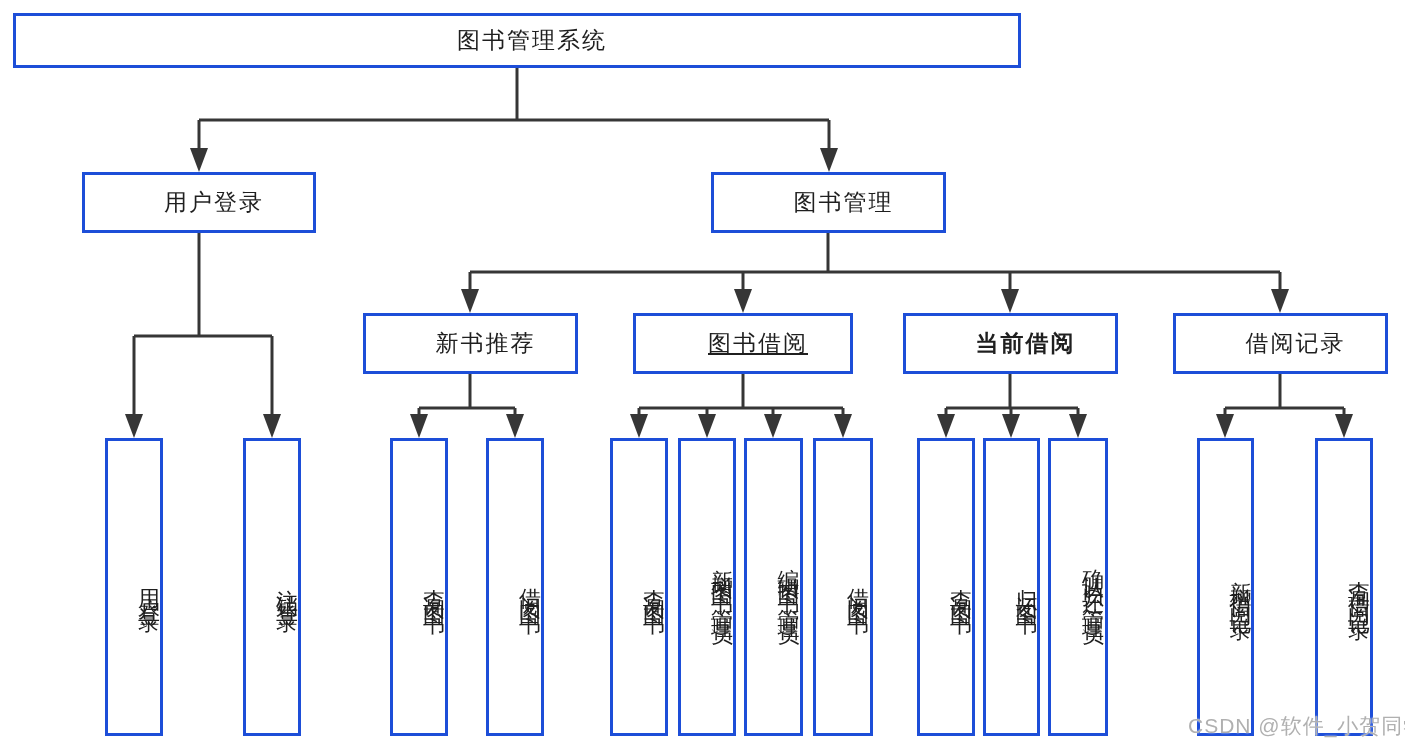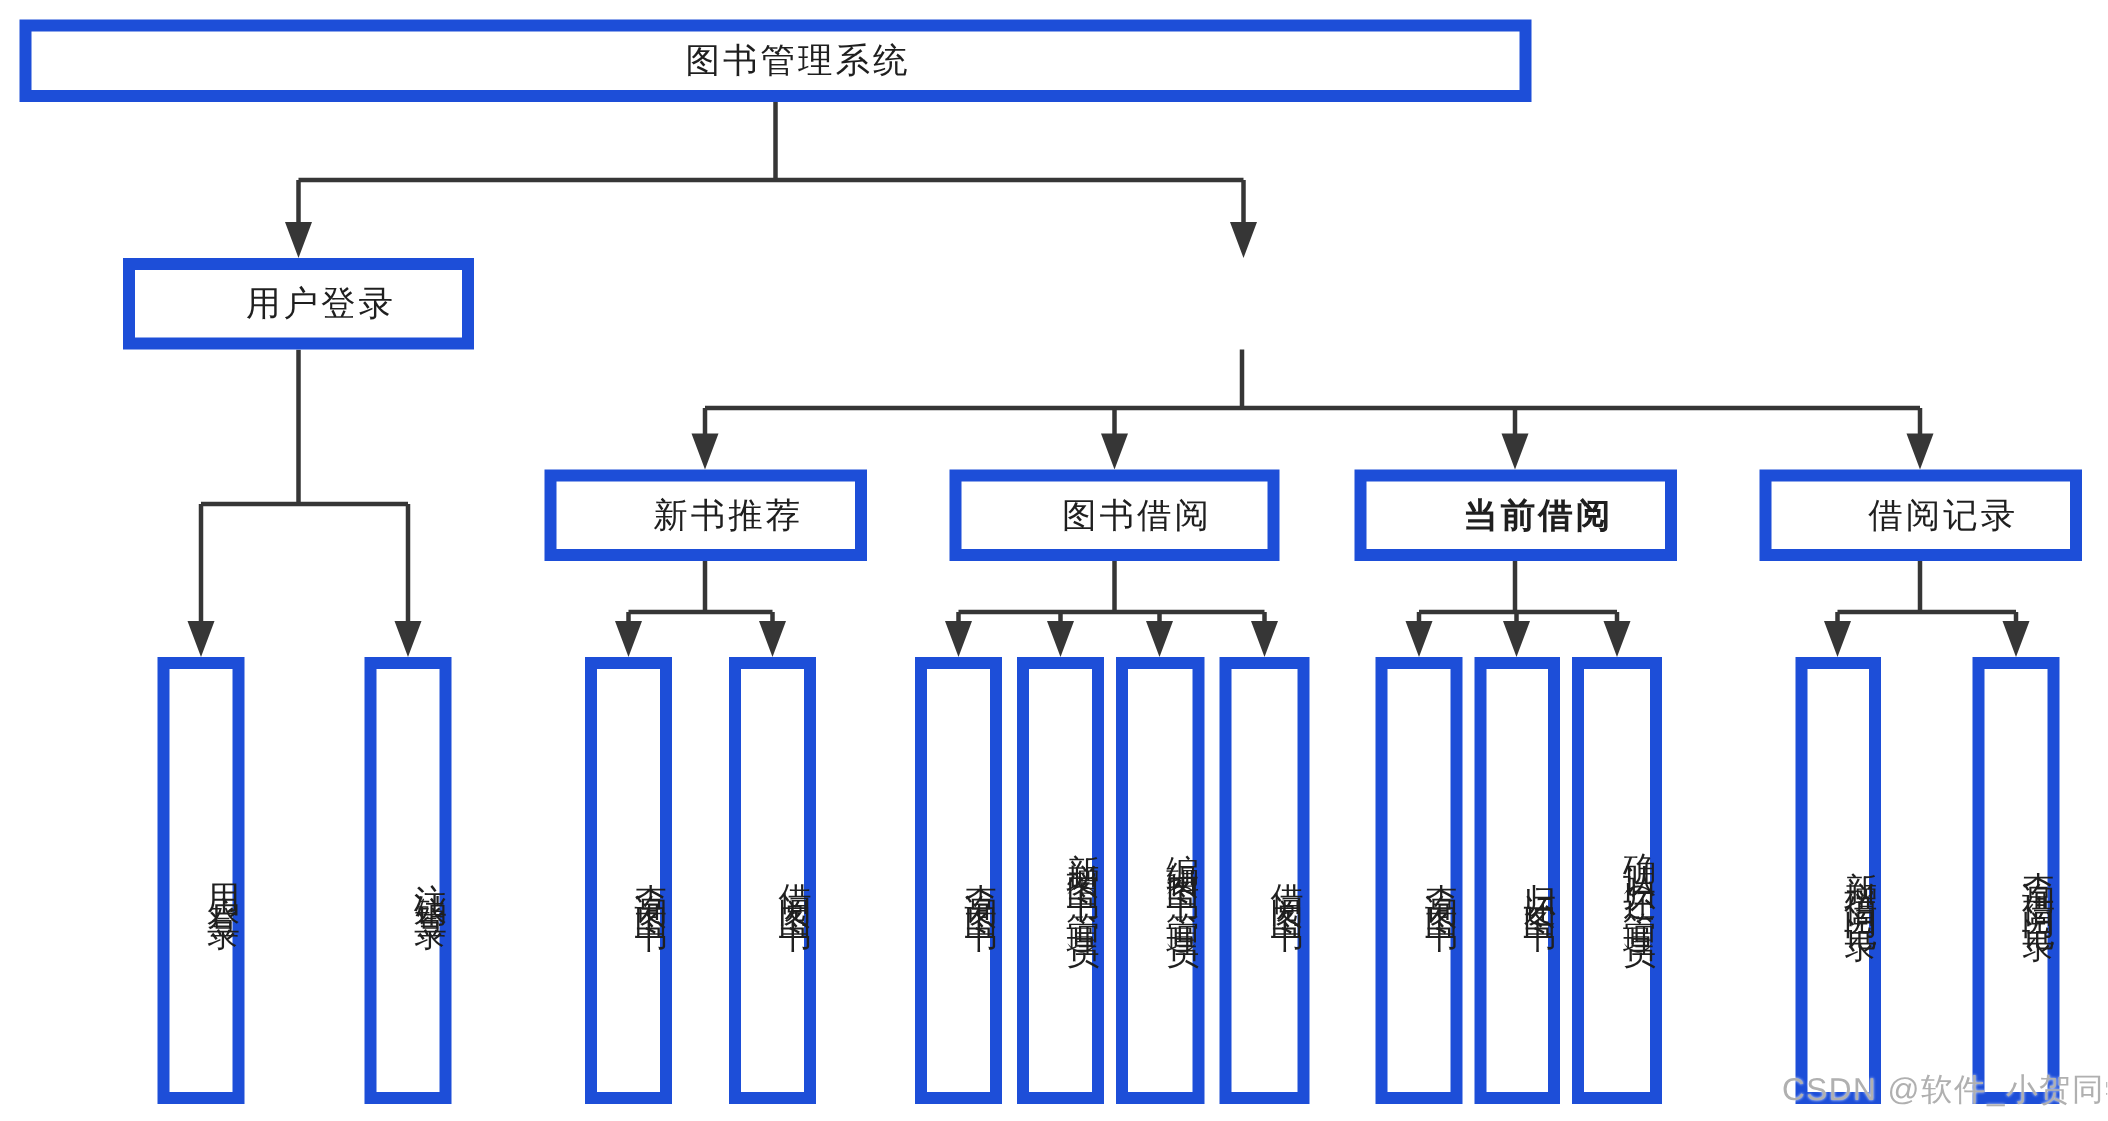--- a/index.html
+++ b/index.html
@@ -18,21 +18,21 @@
   .connectors {
     position: absolute;
     left: 0;
     top: 0;
     z-index: 0;
     pointer-events: none;
   }
   .node {
     position: absolute;
     box-sizing: border-box;
-    border: 8px solid #1d4ed8;
+    border: 3px solid #1d4ed8;
     background: #ffffff;
     color: #1f1f1f;
     display: flex;
     align-items: center;
     justify-content: center;
     z-index: 1;
     font-size: 23px;
     letter-spacing: 2px;
     text-align: center;
     white-space: nowrap;
@@ -128,23 +128,24 @@
       <polygon points="1002,414 1020,414 1011,438"></polygon>
       <polygon points="1069,414 1087,414 1078,438"></polygon>
       <polygon points="1216,414 1234,414 1225,438"></polygon>
       <polygon points="1335,414 1353,414 1344,438"></polygon>
     </g>
   </svg>
 
   <div class="node" style="left:13px; top:13px; width:1008px; height:55px;">图书管理系统</div>
 
   <div class="node" style="left:82px; top:172px; width:234px; height:61px;">用户登录</div>
+  <div class="node" style="left:711px; top:172px; width:235px; height:61px;">图书管理</div>
 
   <div class="node" style="left:363px; top:313px; width:215px; height:61px;">新书推荐</div>
-  <div class="node" style="left:633px; top:313px; width:220px; height:61px;">图书借阅</div>
+  <div class="node" style="left:633px; top:313px; width:220px; height:61px;text-decoration:underline;">图书借阅</div>
   <div class="node" style="left:903px; top:313px; width:215px; height:61px;font-weight:bold;">当前借阅</div>
   <div class="node" style="left:1173px; top:313px; width:215px; height:61px;">借阅记录</div>
 
   <div class="node leaf" style="left:105px; top:438px; width:58px; height:298px;">用户登录</div>
   <div class="node leaf" style="left:243px; top:438px; width:58px; height:298px;">注销登录</div>
 
   <div class="node leaf" style="left:390px; top:438px; width:58px; height:298px;">查询图书</div>
   <div class="node leaf" style="left:486px; top:438px; width:58px; height:298px;">借阅图书</div>
 
   <div class="node leaf" style="left:610px; top:438px; width:58px; height:298px;">查询图书</div>

